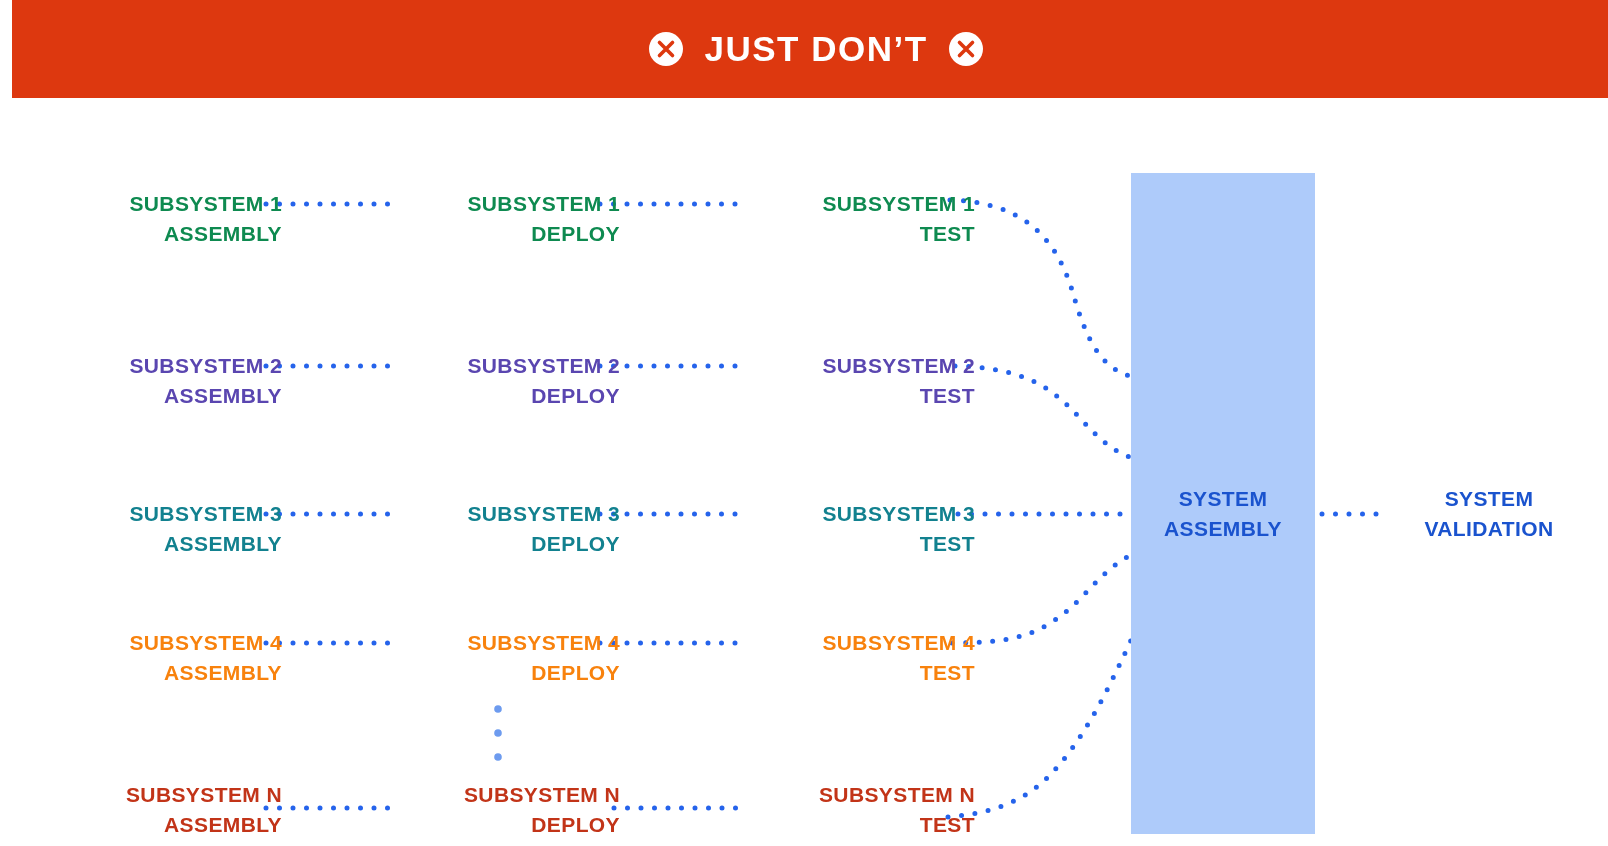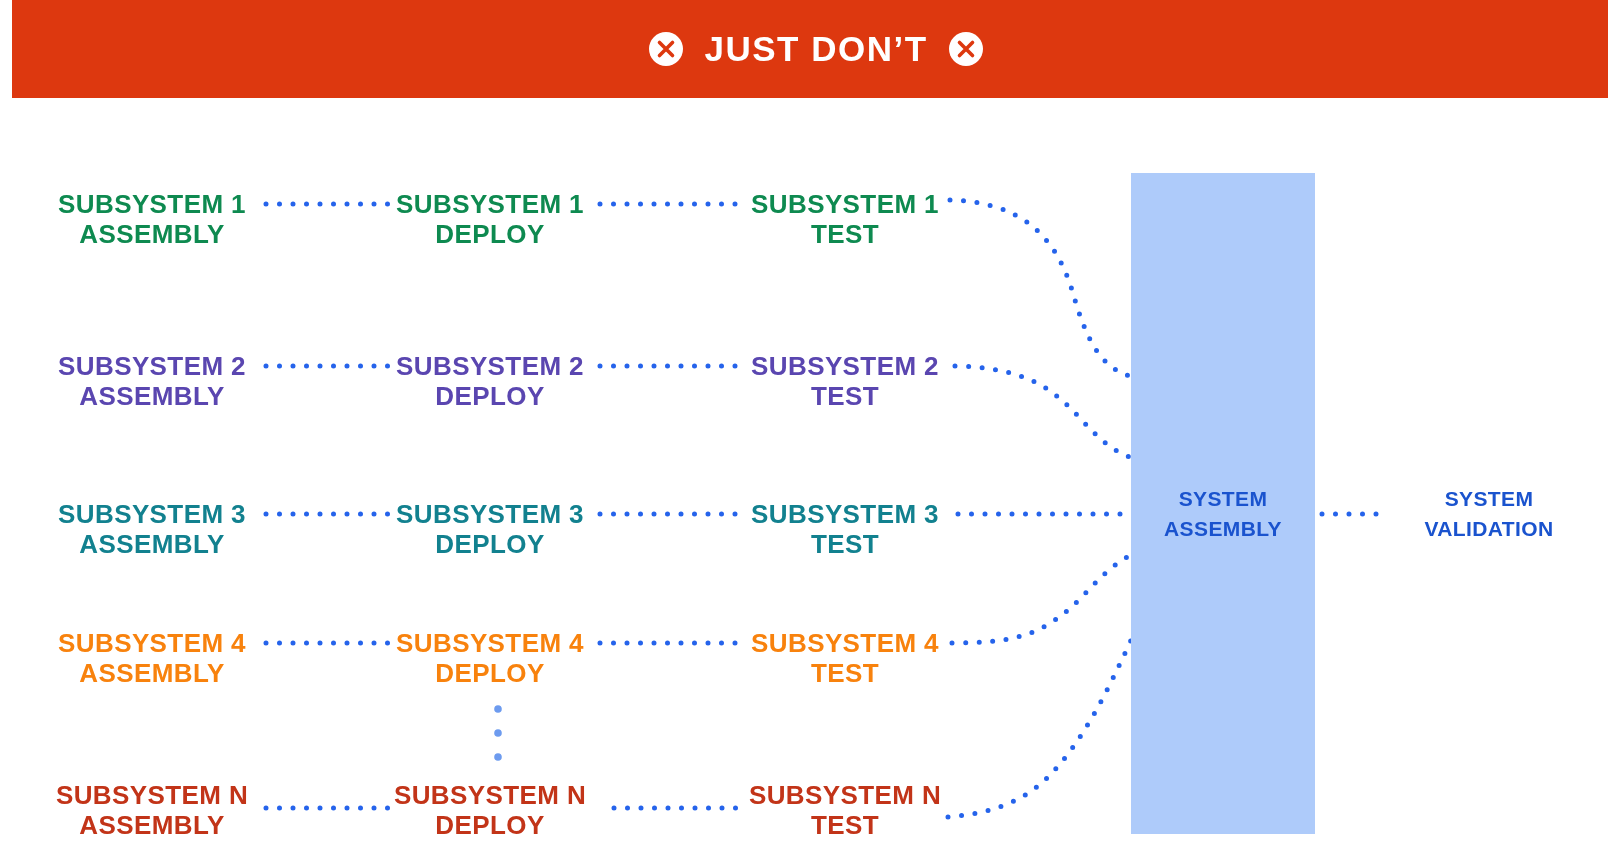--- a/index.html
+++ b/index.html
@@ -13,22 +13,22 @@
   .banner{
     position:absolute;left:12px;top:0;width:1608px;height:98px;
     display:flex;align-items:center;justify-content:center;gap:20px;
   }
   .banner-title{
     margin:0;color:#ffffff;font-size:35px;font-weight:800;letter-spacing:1.5px;
   }
   .xicon{display:inline-flex;line-height:0;}
   .connectors{position:absolute;left:0;top:0;pointer-events:none;}
   .stage{
-    position:absolute;width:260px;text-align:center;
-    font-weight:700;font-size:26px;line-height:30px;letter-spacing:0.4px;
+    position:absolute;width:260px;text-align:right;
+    font-weight:700;font-size:21px;line-height:30px;letter-spacing:0.4px;
   }
   .assembly-box{
     position:absolute;left:1131px;top:173px;width:184px;height:661px;
     background:#AECBFA;
   }
   .box-label{
     position:absolute;left:0;top:311px;width:100%;text-align:center;
     font-weight:700;font-size:21px;line-height:30px;letter-spacing:0.4px;
   }
   .validation{

